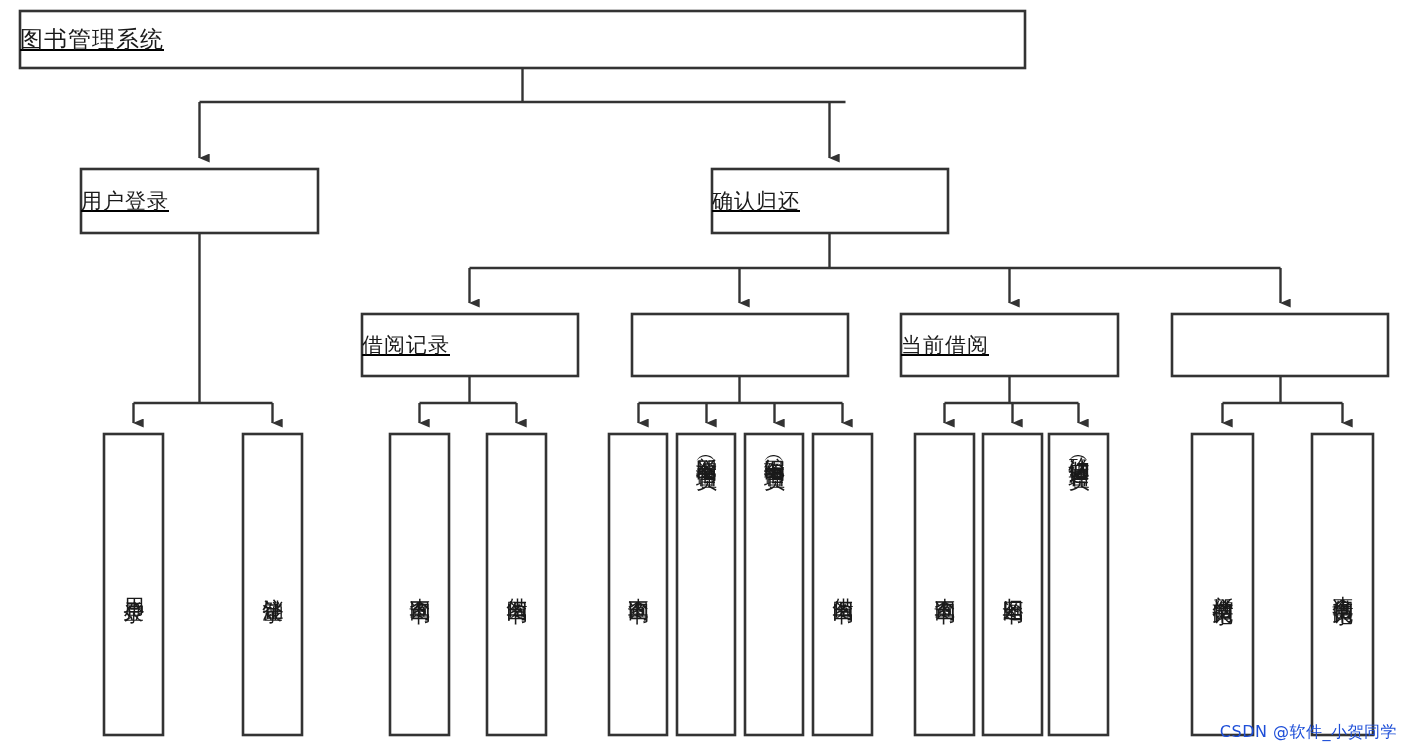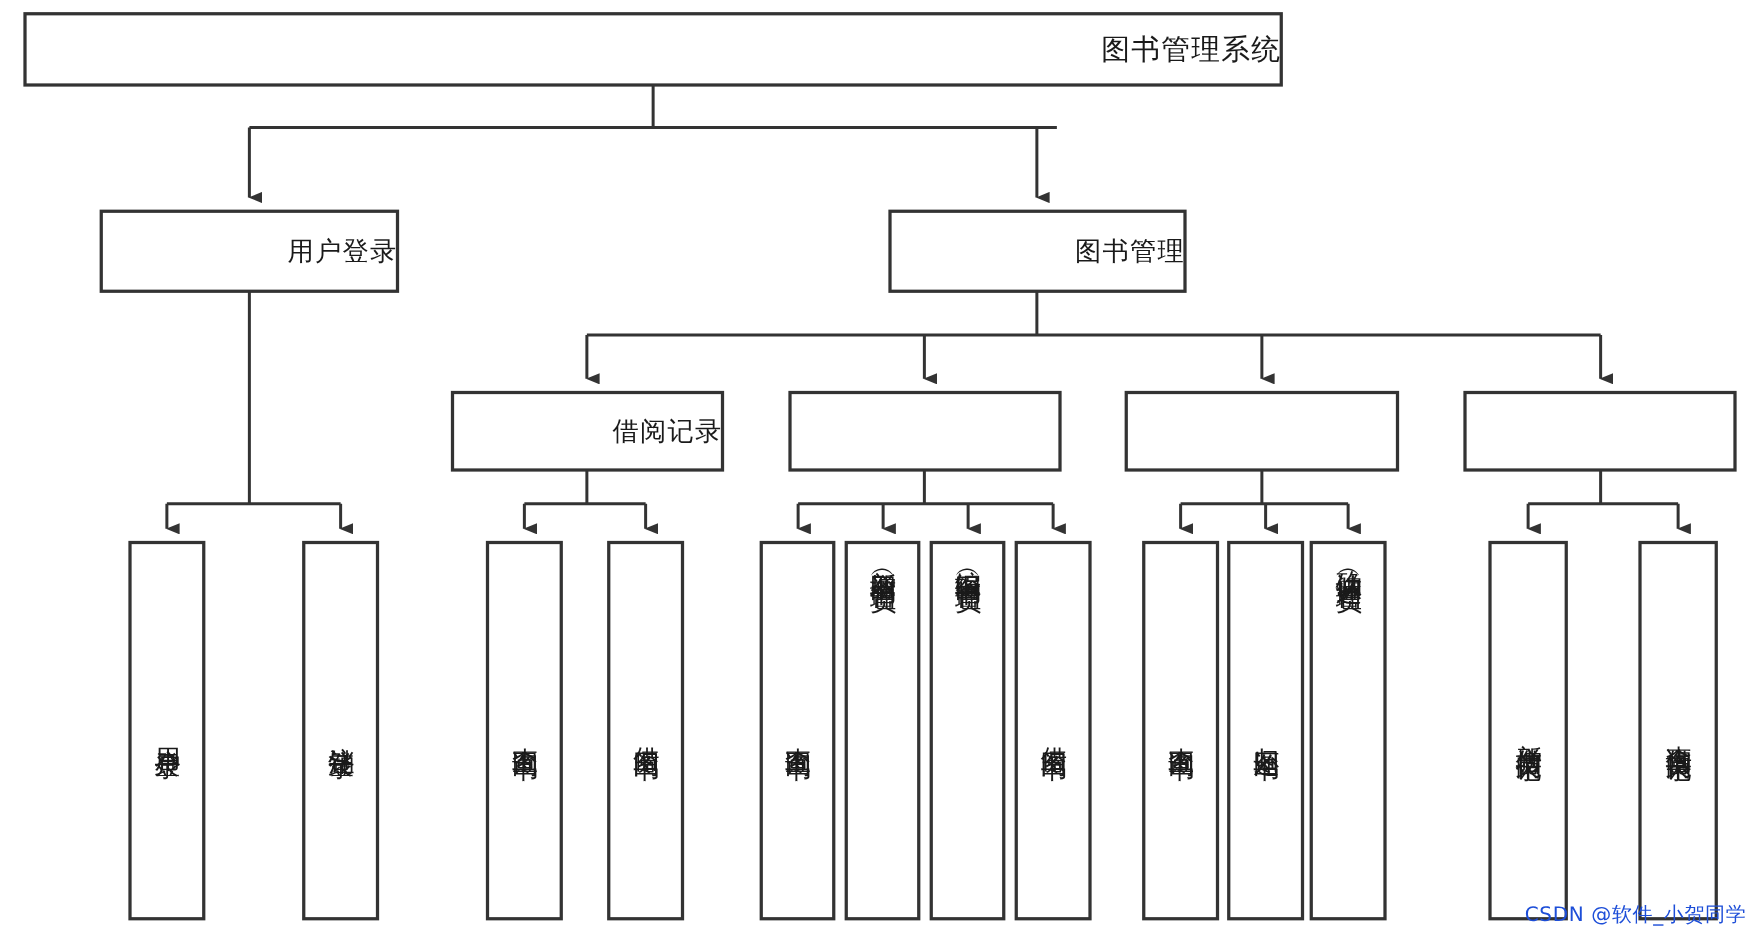--- a/index.html
+++ b/index.html
@@ -51,23 +51,24 @@
     font-size: 21px;
     line-height: 1;
     color: #1a1a1a;
     white-space: nowrap;
     font-family: "DejaVu Sans", "Liberation Sans", sans-serif;
   }
   .horiz-box {
     position: absolute;
     display: flex;
     align-items: center;
-    justify-content: flex-end;
+    justify-content: flex-start;
     box-sizing: border-box;
     pointer-events: none;
+    text-decoration: underline;
   }
   .horiz-text {
     font-size: 21px;
     color: #1a1a1a;
     letter-spacing: 1px;
     white-space: nowrap;
     font-family: "DejaVu Sans", "Liberation Sans", sans-serif;
   }
   .title-text {
     font-size: 23px;
@@ -176,28 +177,31 @@
 
   <div class="horiz-box" style="left:20px; top:11px; width:1005px; height:57px;">
     <span class="horiz-text title-text">图书管理系统</span>
   </div>
 
   <div class="horiz-box" style="left:81px; top:169px; width:237px; height:64px;">
     <span class="horiz-text">用户登录</span>
   </div>
 
   <div class="horiz-box" style="left:712px; top:169px; width:236px; height:64px;">
-    <span class="horiz-text">图书管理</span>
+    <span class="horiz-text">确认归还</span>
   </div>
 
   <div class="horiz-box" style="left:362px; top:314px; width:216px; height:62px;">
     <span class="horiz-text">借阅记录</span>
   </div>
 
 
+  <div class="horiz-box" style="left:901px; top:314px; width:217px; height:62px;">
+    <span class="horiz-text">当前借阅</span>
+  </div>
 
 
   <div class="vert-box" style="left:104px; top:434px; width:59px; height:301px;">
     <span class="vert-text">用户登录</span>
   </div>
 
   <div class="vert-box" style="left:243px; top:434px; width:59px; height:301px;">
     <span class="vert-text">注销登录</span>
   </div>
 

